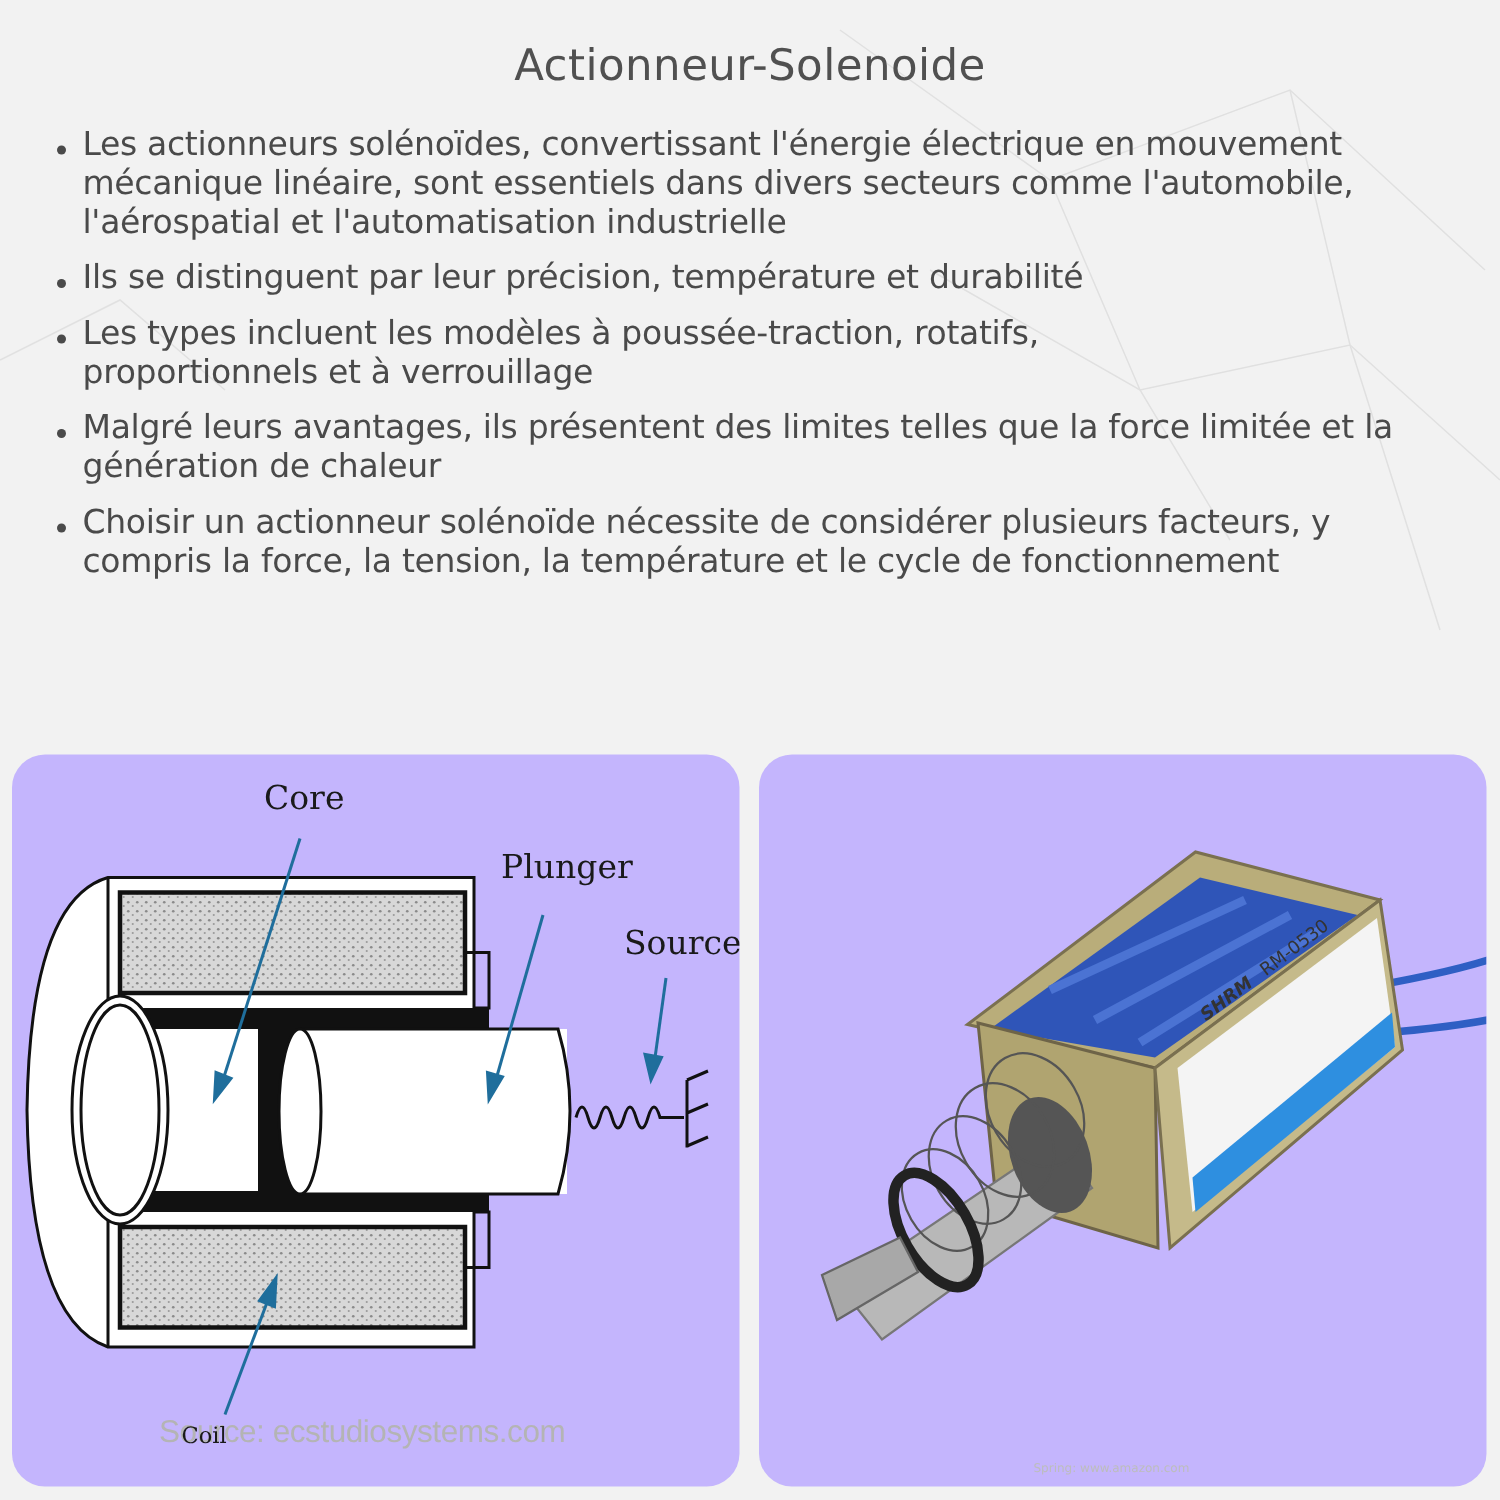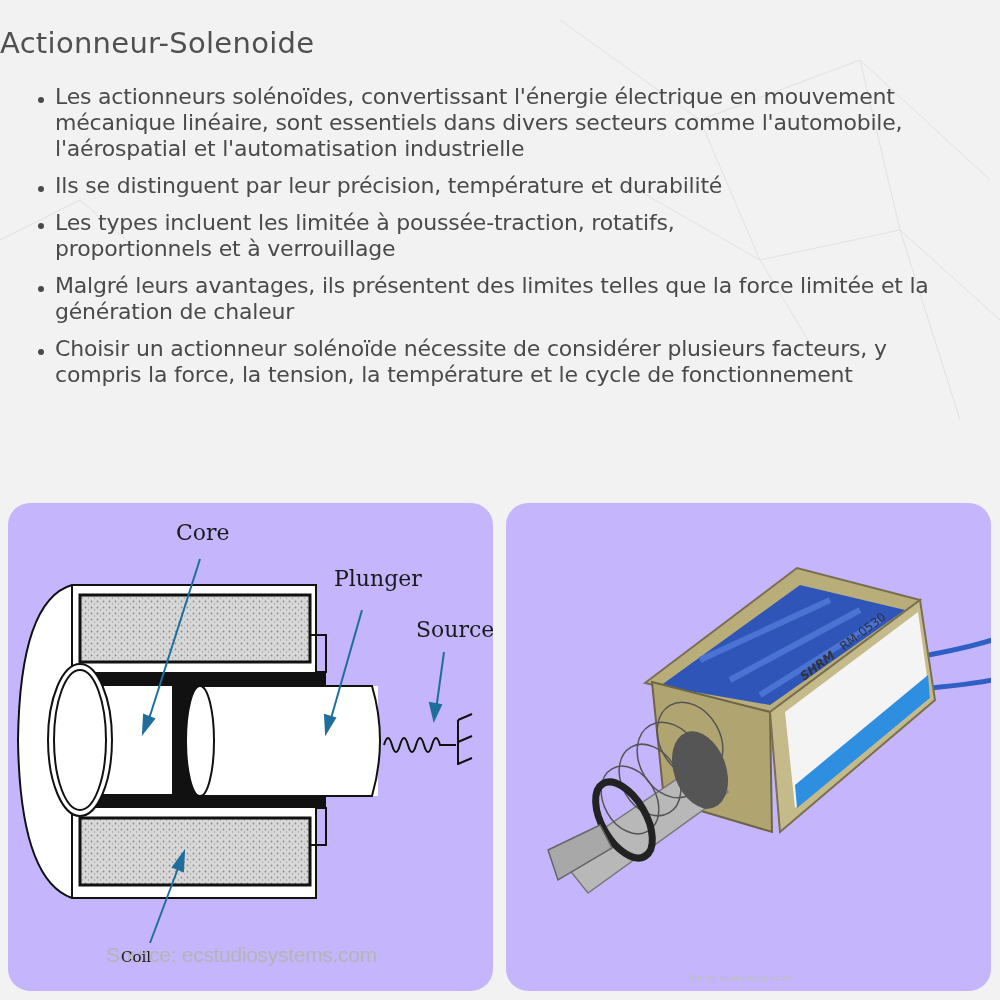--- a/index.html
+++ b/index.html
@@ -4,21 +4,21 @@
 <style>
   html, body { margin: 0; padding: 0; }
   body {
     width: 1000px; height: 1000px; overflow: hidden; position: relative;
     background: #f2f2f2;
     font-family: "DejaVu Sans", "Liberation Sans", sans-serif;
     color: #4a4a4a;
   }
   .bg-lines { position: absolute; inset: 0; pointer-events: none; }
   .title {
-    position: absolute; top: 26px; left: 0; width: 1000px; 
+    position: absolute; top: 26px; left: 0; width: 1000px; text-align: center;
     font-size: 29px; color: #505050; letter-spacing: 0.3px;
   }
   .bullets {
     position: absolute; top: 84px; left: 36px; width: 900px;
     margin: 0; padding: 0; list-style: none;
   }
   .bullets li {
     position: relative; padding-left: 19px;
     font-size: 22px; line-height: 26px; color: #4a4a4a;
     margin-bottom: 11px; letter-spacing: -0.2px;
@@ -56,21 +56,21 @@
     <path d="M860 60 L900 230 L960 420"></path>
     <path d="M0 240 L80 200 L150 260"></path>
   </g>
 </svg>
 
 <div class="title">Actionneur-Solenoide</div>
 
 <ul class="bullets">
   <li>Les actionneurs solénoïdes, convertissant l'énergie électrique en mouvement mécanique linéaire, sont essentiels dans divers secteurs comme l'automobile, l'aérospatial et l'automatisation industrielle</li>
   <li>Ils se distinguent par leur précision, température et durabilité</li>
-  <li style="width:760px">Les types incluent les limitée à poussée-traction, rotatifs, proportionnels et à verrouillage</li>
+  <li style="width:760px">Les types incluent les modèles à poussée-traction, rotatifs, proportionnels et à verrouillage</li>
   <li>Malgré leurs avantages, ils présentent des limites telles que la force limitée et la génération de chaleur</li>
   <li>Choisir un actionneur solénoïde nécessite de considérer plusieurs facteurs, y compris la force, la tension, la température et le cycle de fonctionnement</li>
 </ul>
 
 <div class="panel left">
   <svg width="485" height="488" viewBox="8 503 485 488" style="position:absolute;left:0;top:0">
     <defs>
       <pattern id="stipple" width="6" height="6" patternUnits="userSpaceOnUse">
         <rect width="6" height="6" fill="#d8d8d8"></rect>
         <circle cx="1.5" cy="1.5" r="0.9" fill="#8a8a8a"></circle>

